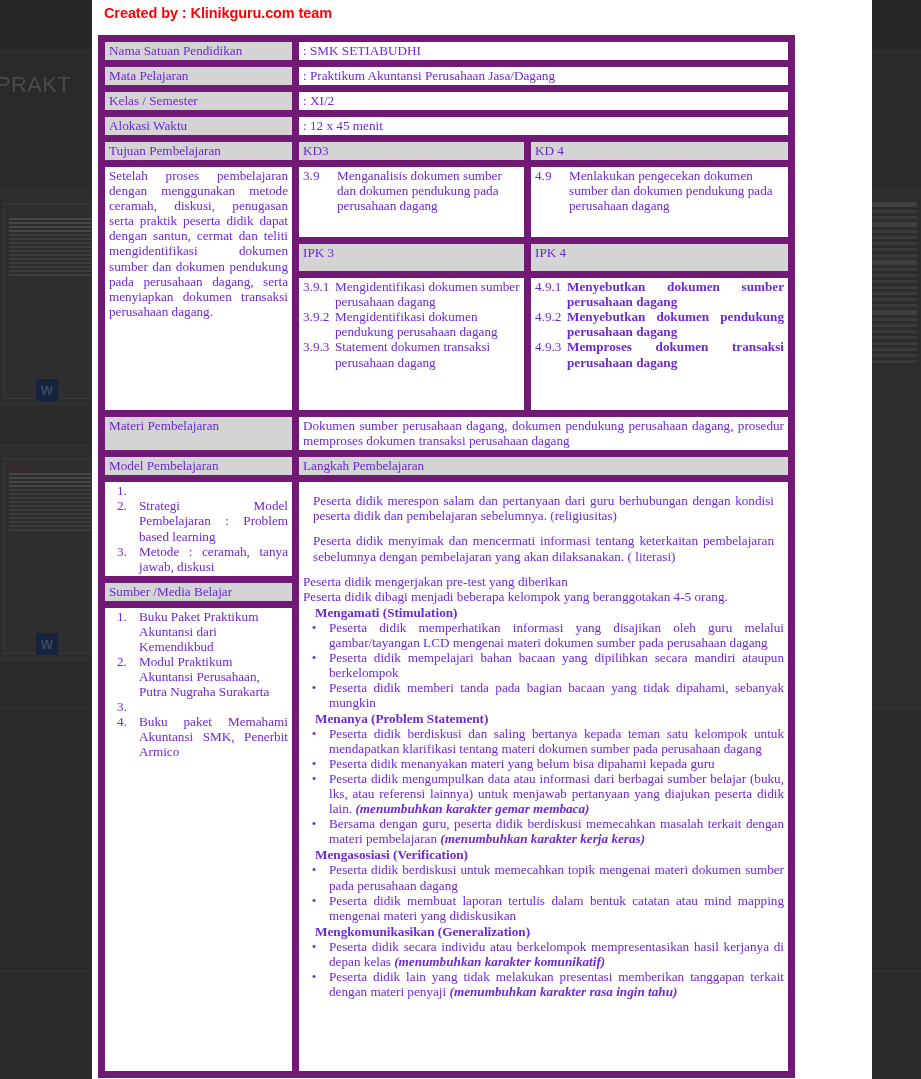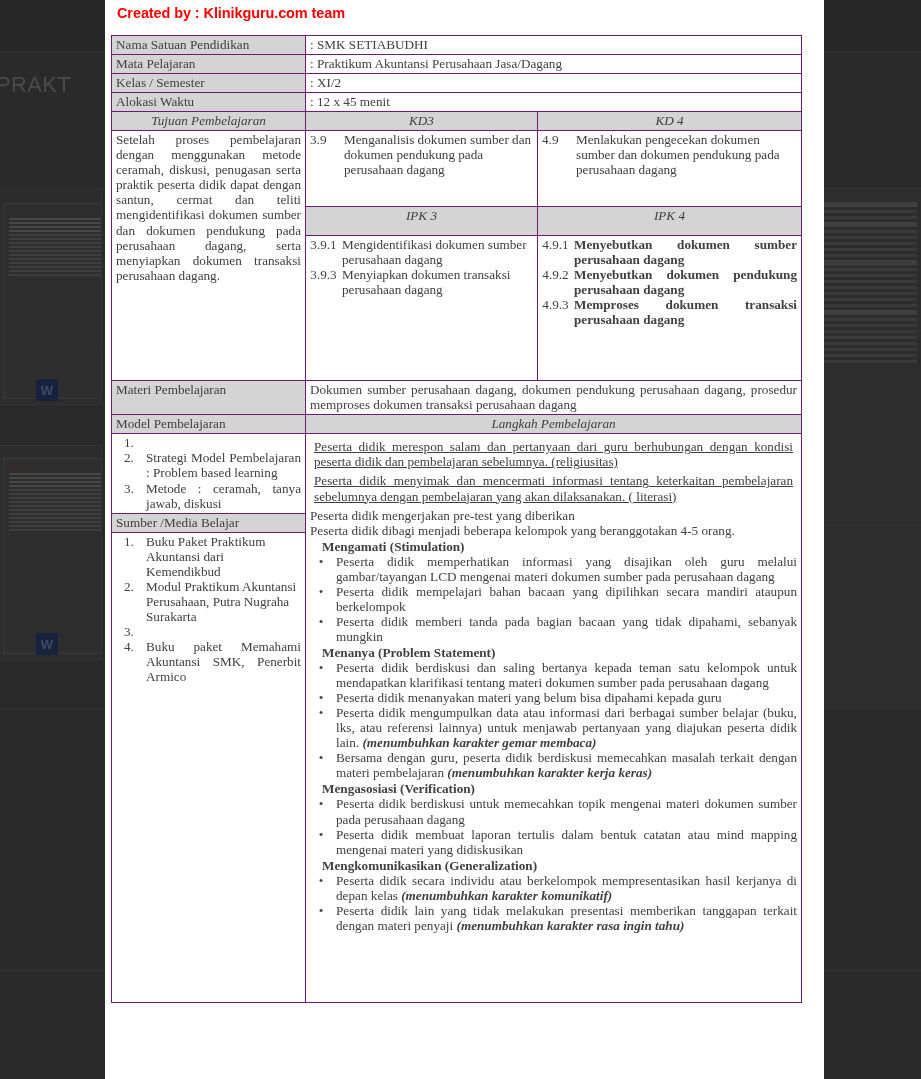--- a/index.html
+++ b/index.html
@@ -80,79 +80,79 @@
     padding: 4px 0 0 2px;
   }
   .bd-rightdoc .rl { height: 3px; background: #3a3a3a; margin: 3px 4px; }
   .bd-rightdoc .rl.g { background: #3f3f3f; height: 5px; }
   .bd-rightdoc .rl.r { background: #4a2222; width: 18px; }
   .bd-sep { position: absolute; right: 0; width: 121px; height: 1px; background: #343434; }
 
   
   .page {
     position: absolute;
-    left: 105px; top: 0; width: 719px; height: 1079px;
+    left: 92px; top: 0; width: 780px; height: 1079px;
     background: #ffffff;
     overflow: hidden;
   }
   .created-by {
     color: #ff0000;
     font-family: "Liberation Sans", sans-serif;
     font-weight: bold;
     font-size: 14.5px;
     margin: 5px 0 0 12px;
     letter-spacing: -0.1px;
   }
 
   table.rpp {
     border-collapse: collapse;
     width: 690px;
     margin: 14px 0 0 6px;
     table-layout: fixed;
   }
   table.rpp td {
-    border: 1px solid #701a75;
+    border: 7px solid #701a75;
     vertical-align: top;
     padding: 1px 4px 2px 4px;
     font-family: "Liberation Serif", serif;
     font-size: 13.2px;
     line-height: 1.14;
-    color: #404040;
+    color: #6d28d9;
   }
   td.hd { background: #d4d4d4; }
-  td.ctr { text-align: center; font-style: italic; }
+  td.ctr { text-align: left; }
   td.just { text-align: justify; }
 
   
   .num { display: table; width: 100%; }
   .num > .row { display: table-row; }
   .num > .row > .n {
     display: table-cell; width: 34px; padding-right: 2px;
     text-align: left; white-space: nowrap; vertical-align: top;
   }
-  .num > .row > .n.r { text-align: center; padding-right: 5px; width: 32px; }
+  .num > .row > .n.r { text-align: left; padding-right: 5px; width: 32px; }
   .num > .row > .t { display: table-cell; vertical-align: top; }
   .num > .row > .t.j { text-align: justify; font-weight: bold; }
 
   .olist { margin: 0; padding: 0; list-style: none; }
   .olist li { display: table; width: 100%; margin-bottom: 0; }
   .olist li > .mk { display: table-cell; width: 30px; text-align: left; vertical-align: top; padding-left: 8px;}
   .olist li > .bd2 { display: table-cell; vertical-align: top; }
 
   .blist { margin: 0 0 0 0; padding: 0; list-style: none; }
   .blist li { display: table; width: 100%; }
   .blist li > .bul {
     display: table-cell; width: 26px; vertical-align: top;
     text-align: center; padding-right: 4px;
   }
   .blist li > .bt { display: table-cell; vertical-align: top; text-align: justify; }
 
   .sechead { font-weight: bold; margin: 1px 0 0 12px; }
   .bi { font-weight: bold; font-style: italic; }
-  .para { text-align: justify; margin: 4px; text-decoration: underline; }
+  .para { text-align: justify; margin: 10px; }
   .plain { margin: 0; font-family: Liberation Serif, serif; }
 </style>
 </head>
 <body>
 
 <div id="root">
 
   <div class="backdrop">
     <div class="bd-topbar"></div>
     <div class="bd-divider" style="top:188px;"></div>
@@ -304,22 +304,26 @@
       </tr>
 
       <tr>
         <td>
           <div class="num">
             <div class="row">
               <div class="n r">3.9.1</div>
               <div class="t">Mengidentifikasi dokumen sumber perusahaan dagang</div>
             </div>
             <div class="row">
+              <div class="n r">3.9.2</div>
+              <div class="t">Mengidentifikasi dokumen pendukung perusahaan dagang</div>
+            </div>
+            <div class="row">
               <div class="n r">3.9.3</div>
-              <div class="t">Menyiapkan dokumen transaksi perusahaan dagang</div>
+              <div class="t">Statement dokumen transaksi perusahaan dagang</div>
             </div>
           </div>
         </td>
         <td>
           <div class="num">
             <div class="row">
               <div class="n r">4.9.1</div>
               <div class="t j">Menyebutkan dokumen sumber perusahaan dagang</div>
             </div>
             <div class="row">

